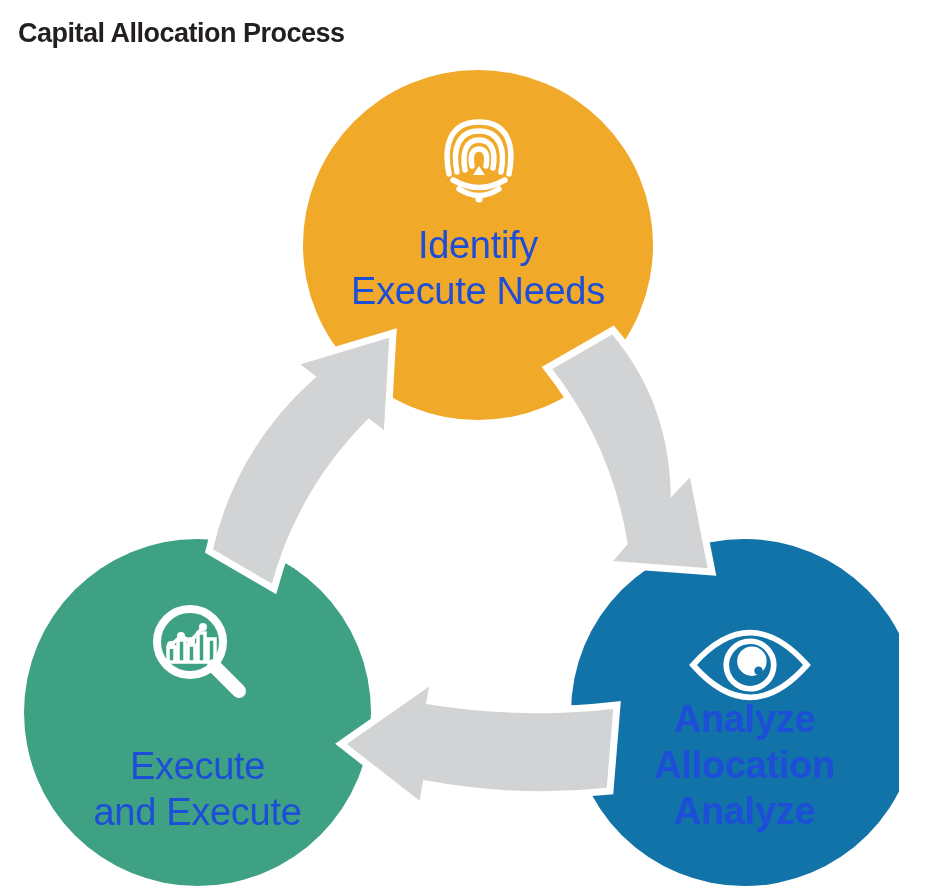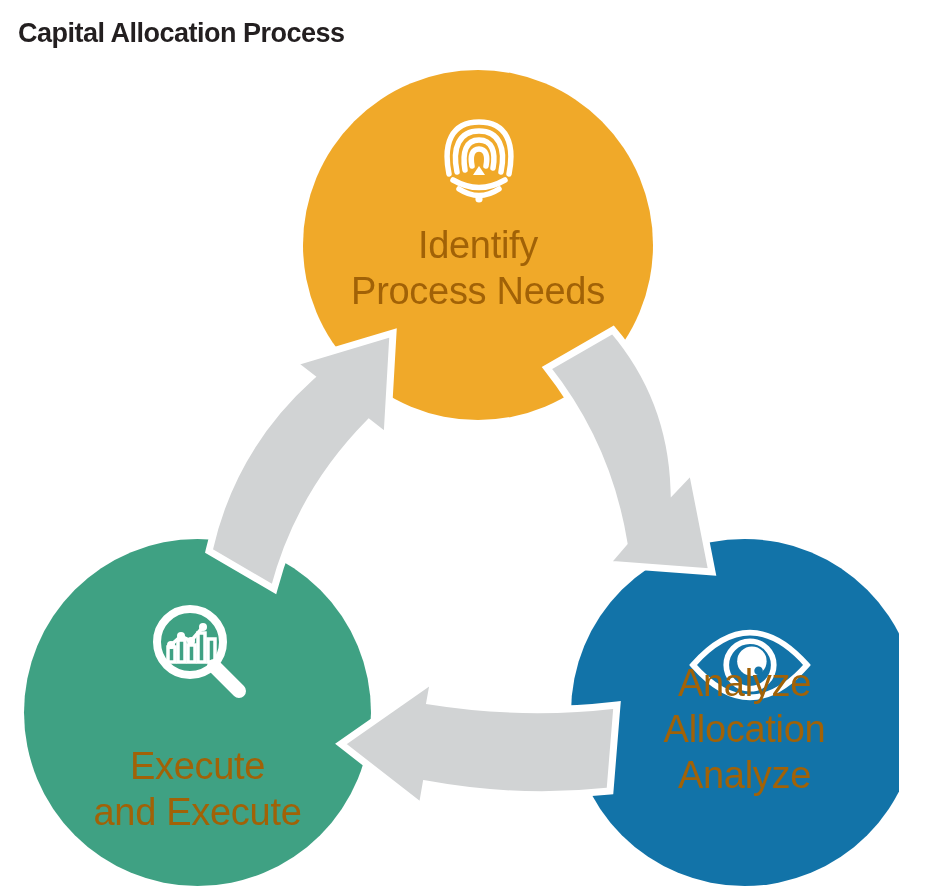--- a/index.html
+++ b/index.html
@@ -15,26 +15,26 @@
     font-size:27px;font-weight:bold;color:#231F20;
     letter-spacing:-0.5px;
   }
   .node{
     position:absolute;border-radius:50%;
   }
   .node-identify{left:303px;top:70px;width:350px;height:350px;}
   .node-execute{left:24px;top:539px;width:347px;height:347px;}
   .node-analyze{left:571px;top:539px;width:347px;height:347px;}
   .node-label{
-    position:absolute;color:#a16207;text-align:center;
+    position:absolute;color:#1d4ed8;text-align:center;
     font-size:38px;line-height:46px;font-weight:400;
     letter-spacing:-0.3px;white-space:nowrap;z-index:2;
   }
   .label-identify{left:303px;top:222px;width:350px;}
-  .label-analyze{left:571px;top:660px;width:347px;}
+  .label-analyze{left:571px;top:696px;width:347px;font-weight:bold;}
   .label-execute{left:24px;top:711px;width:347px;margin-top:32px;}
   .icon{position:absolute;z-index:2;}
   .icon-fingerprint{left:441px;top:118px;}
   .icon-eye{left:687px;top:627px;}
   .icon-magnifier{left:150px;top:602px;}
   .arrow-layer{
     position:absolute;left:0;top:0;width:947px;height:892px;
     z-index:3;pointer-events:none;
   }
 </style>
@@ -83,21 +83,21 @@
     <g fill="#ffffff">
       <circle cx="21" cy="43" r="4"></circle>
       <circle cx="31" cy="34" r="4"></circle>
       <circle cx="41" cy="39" r="4"></circle>
       <circle cx="53" cy="25" r="4"></circle>
     </g>
   </svg>
 
   <div class="node-label label-identify">
     <div>Identify</div>
-    <div>Process Needs</div>
+    <div>Execute Needs</div>
   </div>
   <div class="node-label label-analyze">
     <div>Analyze</div>
     <div>Allocation</div>
     <div>Analyze</div>
   </div>
   <div class="node-label label-execute">
     <div>Execute</div>
     <div>and Execute</div>
   </div>

